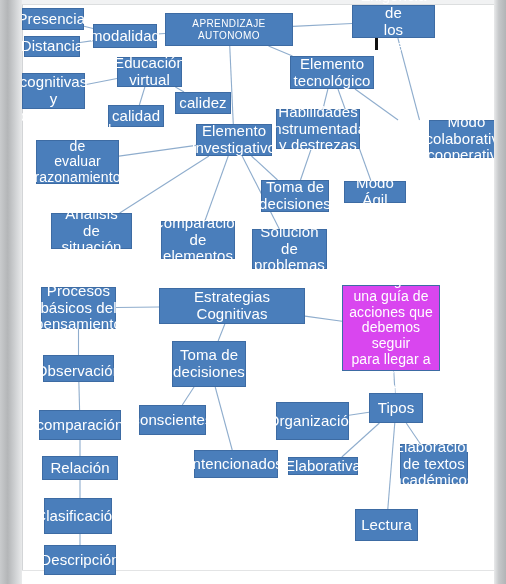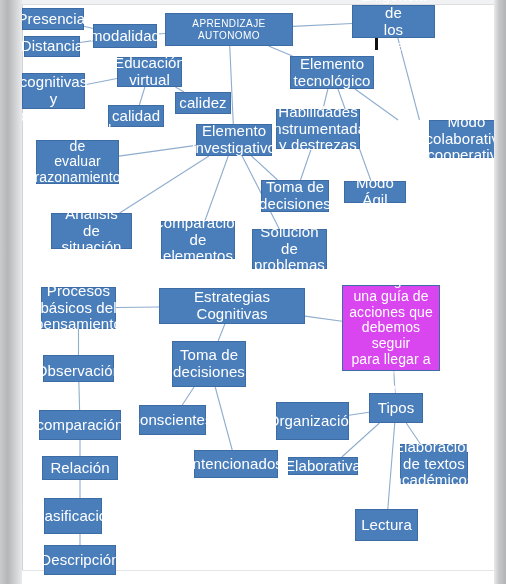--- a/index.html
+++ b/index.html
@@ -189,21 +189,21 @@
       <div class="node" style="left: 369px; top: 393px; width: 54px; height: 30px; background: rgb(74, 126, 187); border-color: rgb(61, 107, 163); color: rgb(255, 255, 255);"><span>Tipos</span></div>
       <div class="node" style="left: 39px; top: 410px; width: 82px; height: 30px; background: rgb(74, 126, 187); border-color: rgb(61, 107, 163); color: rgb(255, 255, 255);"><span>comparación</span></div>
       <div class="node" style="left: 139px; top: 405px; width: 67px; height: 30px; background: rgb(74, 126, 187); border-color: rgb(61, 107, 163); color: rgb(255, 255, 255);"><span>conscientes</span></div>
       <div class="node" style="left: 276px; top: 402px; width: 73px; height: 38px; background: rgb(74, 126, 187); border-color: rgb(61, 107, 163); color: rgb(255, 255, 255);"><span>Organización</span></div>
       <div class="node" style="left: 400px; top: 444px; width: 68px; height: 40px; background: rgb(74, 126, 187); border-color: rgb(61, 107, 163); color: rgb(255, 255, 255);"><span>Elaboración
 de textos
 académicos</span></div>
       <div class="node" style="left: 194px; top: 450px; width: 84px; height: 28px; background: rgb(74, 126, 187); border-color: rgb(61, 107, 163); color: rgb(255, 255, 255);"><span>intencionados</span></div>
       <div class="node" style="left: 42px; top: 456px; width: 76px; height: 24px; background: rgb(74, 126, 187); border-color: rgb(61, 107, 163); color: rgb(255, 255, 255);"><span>Relación</span></div>
       <div class="node" style="left: 288px; top: 457px; width: 70px; height: 18px; background: rgb(74, 126, 187); border-color: rgb(61, 107, 163); color: rgb(255, 255, 255);"><span>Elaborativa</span></div>
-      <div class="node" style="left: 44px; top: 498px; width: 58px; height: 36px; background: rgb(74, 126, 187); border-color: rgb(61, 107, 163); color: rgb(255, 255, 255);"><span>Clasificación</span></div>
+      <div class="node" style="left: 44px; top: 498px; width: 68px; height: 36px; background: rgb(74, 126, 187); border-color: rgb(61, 107, 163); color: rgb(255, 255, 255);"><span>Clasificación</span></div>
       <div class="node" style="left: 355px; top: 509px; width: 63px; height: 32px; background: rgb(74, 126, 187); border-color: rgb(61, 107, 163); color: rgb(255, 255, 255);"><span>Lectura</span></div>
       <div class="node" style="left: 44px; top: 545px; width: 72px; height: 30px; background: rgb(74, 126, 187); border-color: rgb(61, 107, 163); color: rgb(255, 255, 255);"><span>Descripción</span></div>
     </div>
 
   <div class="caret" id="caret" style="left: 375px; top: 38px; width: 3px; height: 12px; background: rgb(17, 17, 17);"></div>
 
   <div class="gutter gutter-left"></div>
   <div class="gutter gutter-right"></div>
 
 </div>

